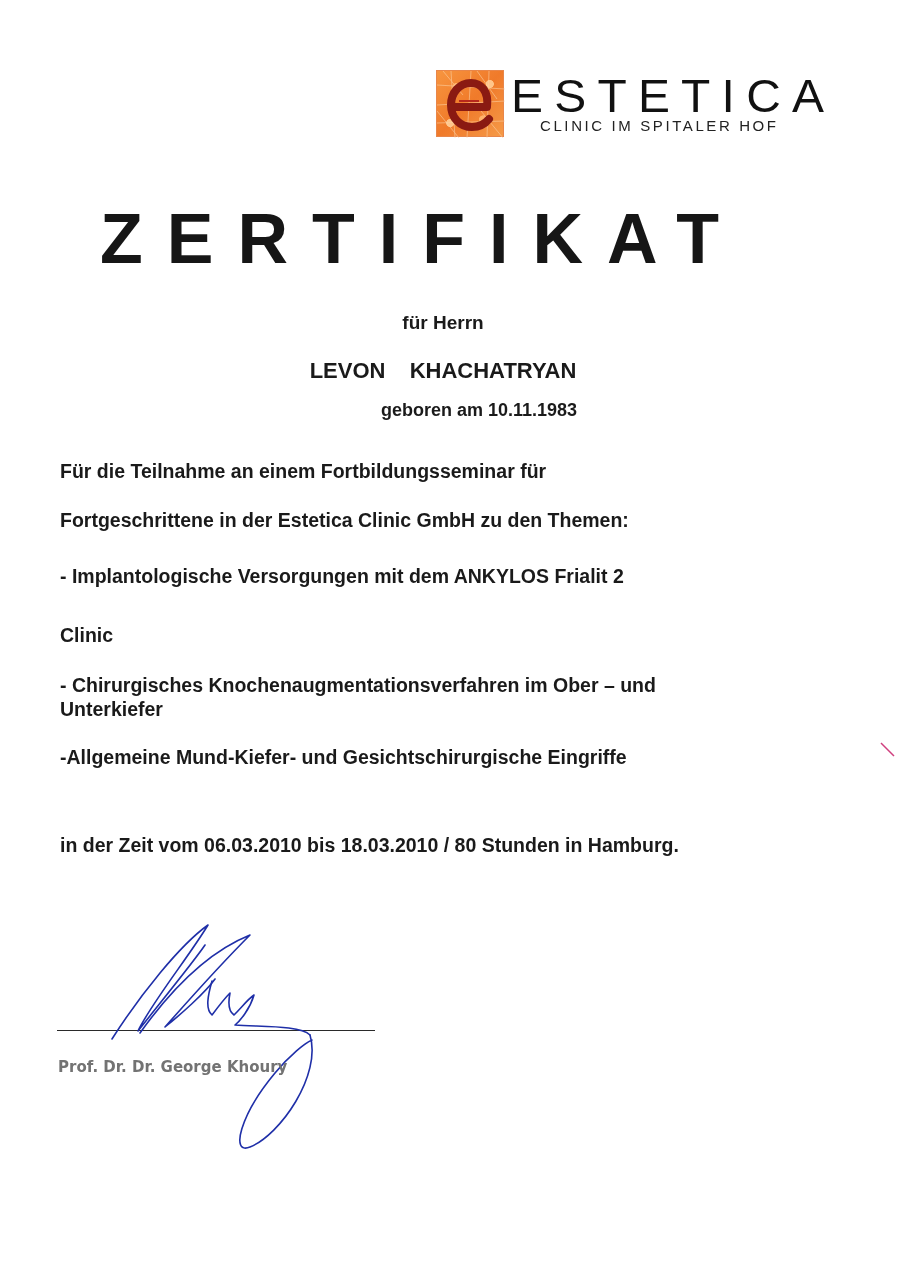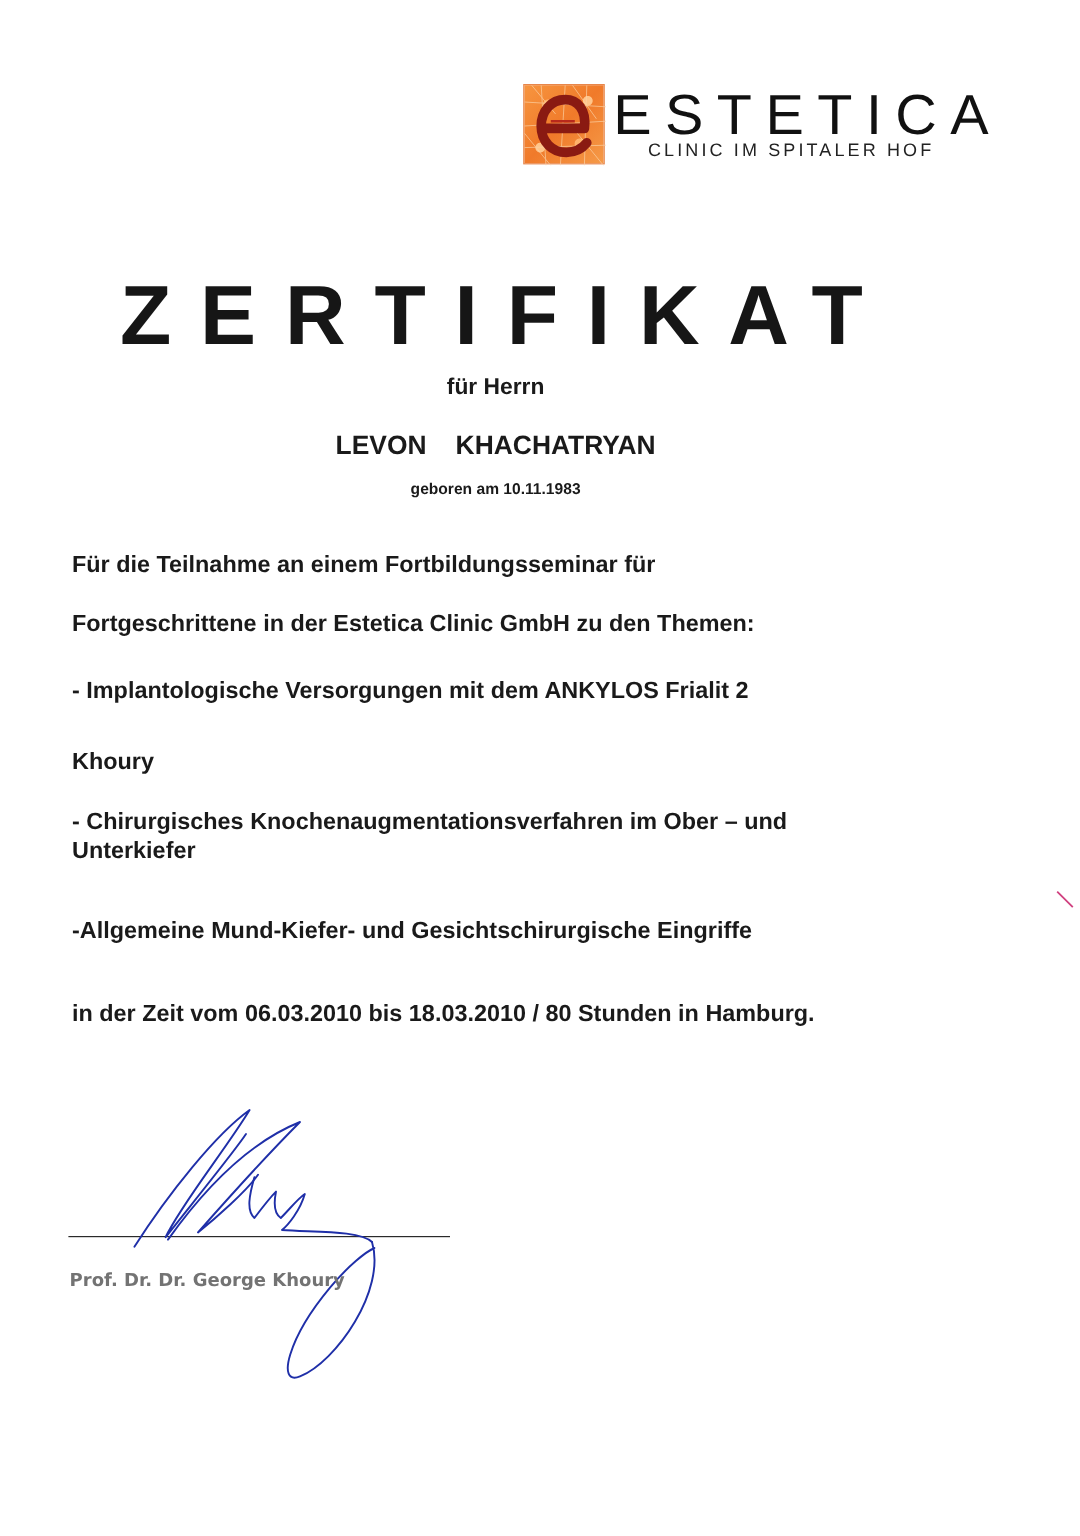--- a/index.html
+++ b/index.html
@@ -39,42 +39,42 @@
       font-size: 15px; letter-spacing: 2.6px;
       color: #222; line-height: 1;
     }
 
     
     .title {
       left: 100px; top: 204px;
       font-size: 70px; font-weight: 700;
       letter-spacing: 24px; line-height: 1;
       color: #161616;
-      margin-top: 24px;
     }
 
     .center-line {
       left: 0; width: 826px; text-align: center;
       font-weight: 700;
+      padding-left: 30px;
     }
     .fuer { top: 312px; font-size: 19px; }
     .name { top: 358px; font-size: 22px; word-spacing: 6px; }
-    .born { top: 400px; font-size: 13px; }
+    .born { top: 400px; font-size: 18px; margin-left: 36px; }
 
     .para {
       left: 60px; font-size: 19.5px; font-weight: 700;
       line-height: 1; color: #1a1a1a; white-space: nowrap;
     }
     .intro1 { top: 462px; }
     .intro2 { top: 511px; }
     .t1a { top: 567px; }
     .t1b { top: 626px; }
     .t2a { top: 676px; }
     .t2b { top: 700px; }
-    .t3 { top: 748px; margin-top: 19px; }
+    .t3 { top: 748px; }
     .period { top: 836px; }
 
     .sig-line {
       left: 57px; top: 1030px; width: 318px; height: 0;
       border-top: 1.5px solid #2a2a2a;
     }
     .signer {
       left: 58px; top: 1058px;
       font-family: "DejaVu Sans", sans-serif;
       font-size: 15px; font-weight: 700; color: #737373;
@@ -102,21 +102,21 @@
 
 <div class="abs center-line fuer">für Herrn</div>
 <div class="abs center-line name" style="white-space:pre;">LEVON  KHACHATRYAN</div>
 <div class="abs center-line born">geboren am 10.11.1983</div>
 
 <div class="abs para intro1">Für die Teilnahme an einem Fortbildungsseminar für</div>
 <div class="abs para intro2">Fortgeschrittene in der Estetica Clinic GmbH zu den Themen:</div>
 
 <div>
   <div class="abs para t1a">- Implantologische Versorgungen mit dem ANKYLOS Frialit 2</div>
-  <div class="abs para t1b">Khoury</div>
+  <div class="abs para t1b">Clinic</div>
   <div class="abs para t2a">- Chirurgisches Knochenaugmentationsverfahren im Ober – und</div>
   <div class="abs para t2b">Unterkiefer</div>
   <div class="abs para t3">-Allgemeine Mund-Kiefer- und Gesichtschirurgische Eingriffe</div>
 </div>
 
 <div class="abs para period">in der Zeit vom 06.03.2010 bis 18.03.2010 / 80 Stunden in Hamburg.</div>
 
 <div class="abs sig-line"></div>
 <div class="abs signature">
   <svg width="220" height="240" viewBox="0 0 220 240">

